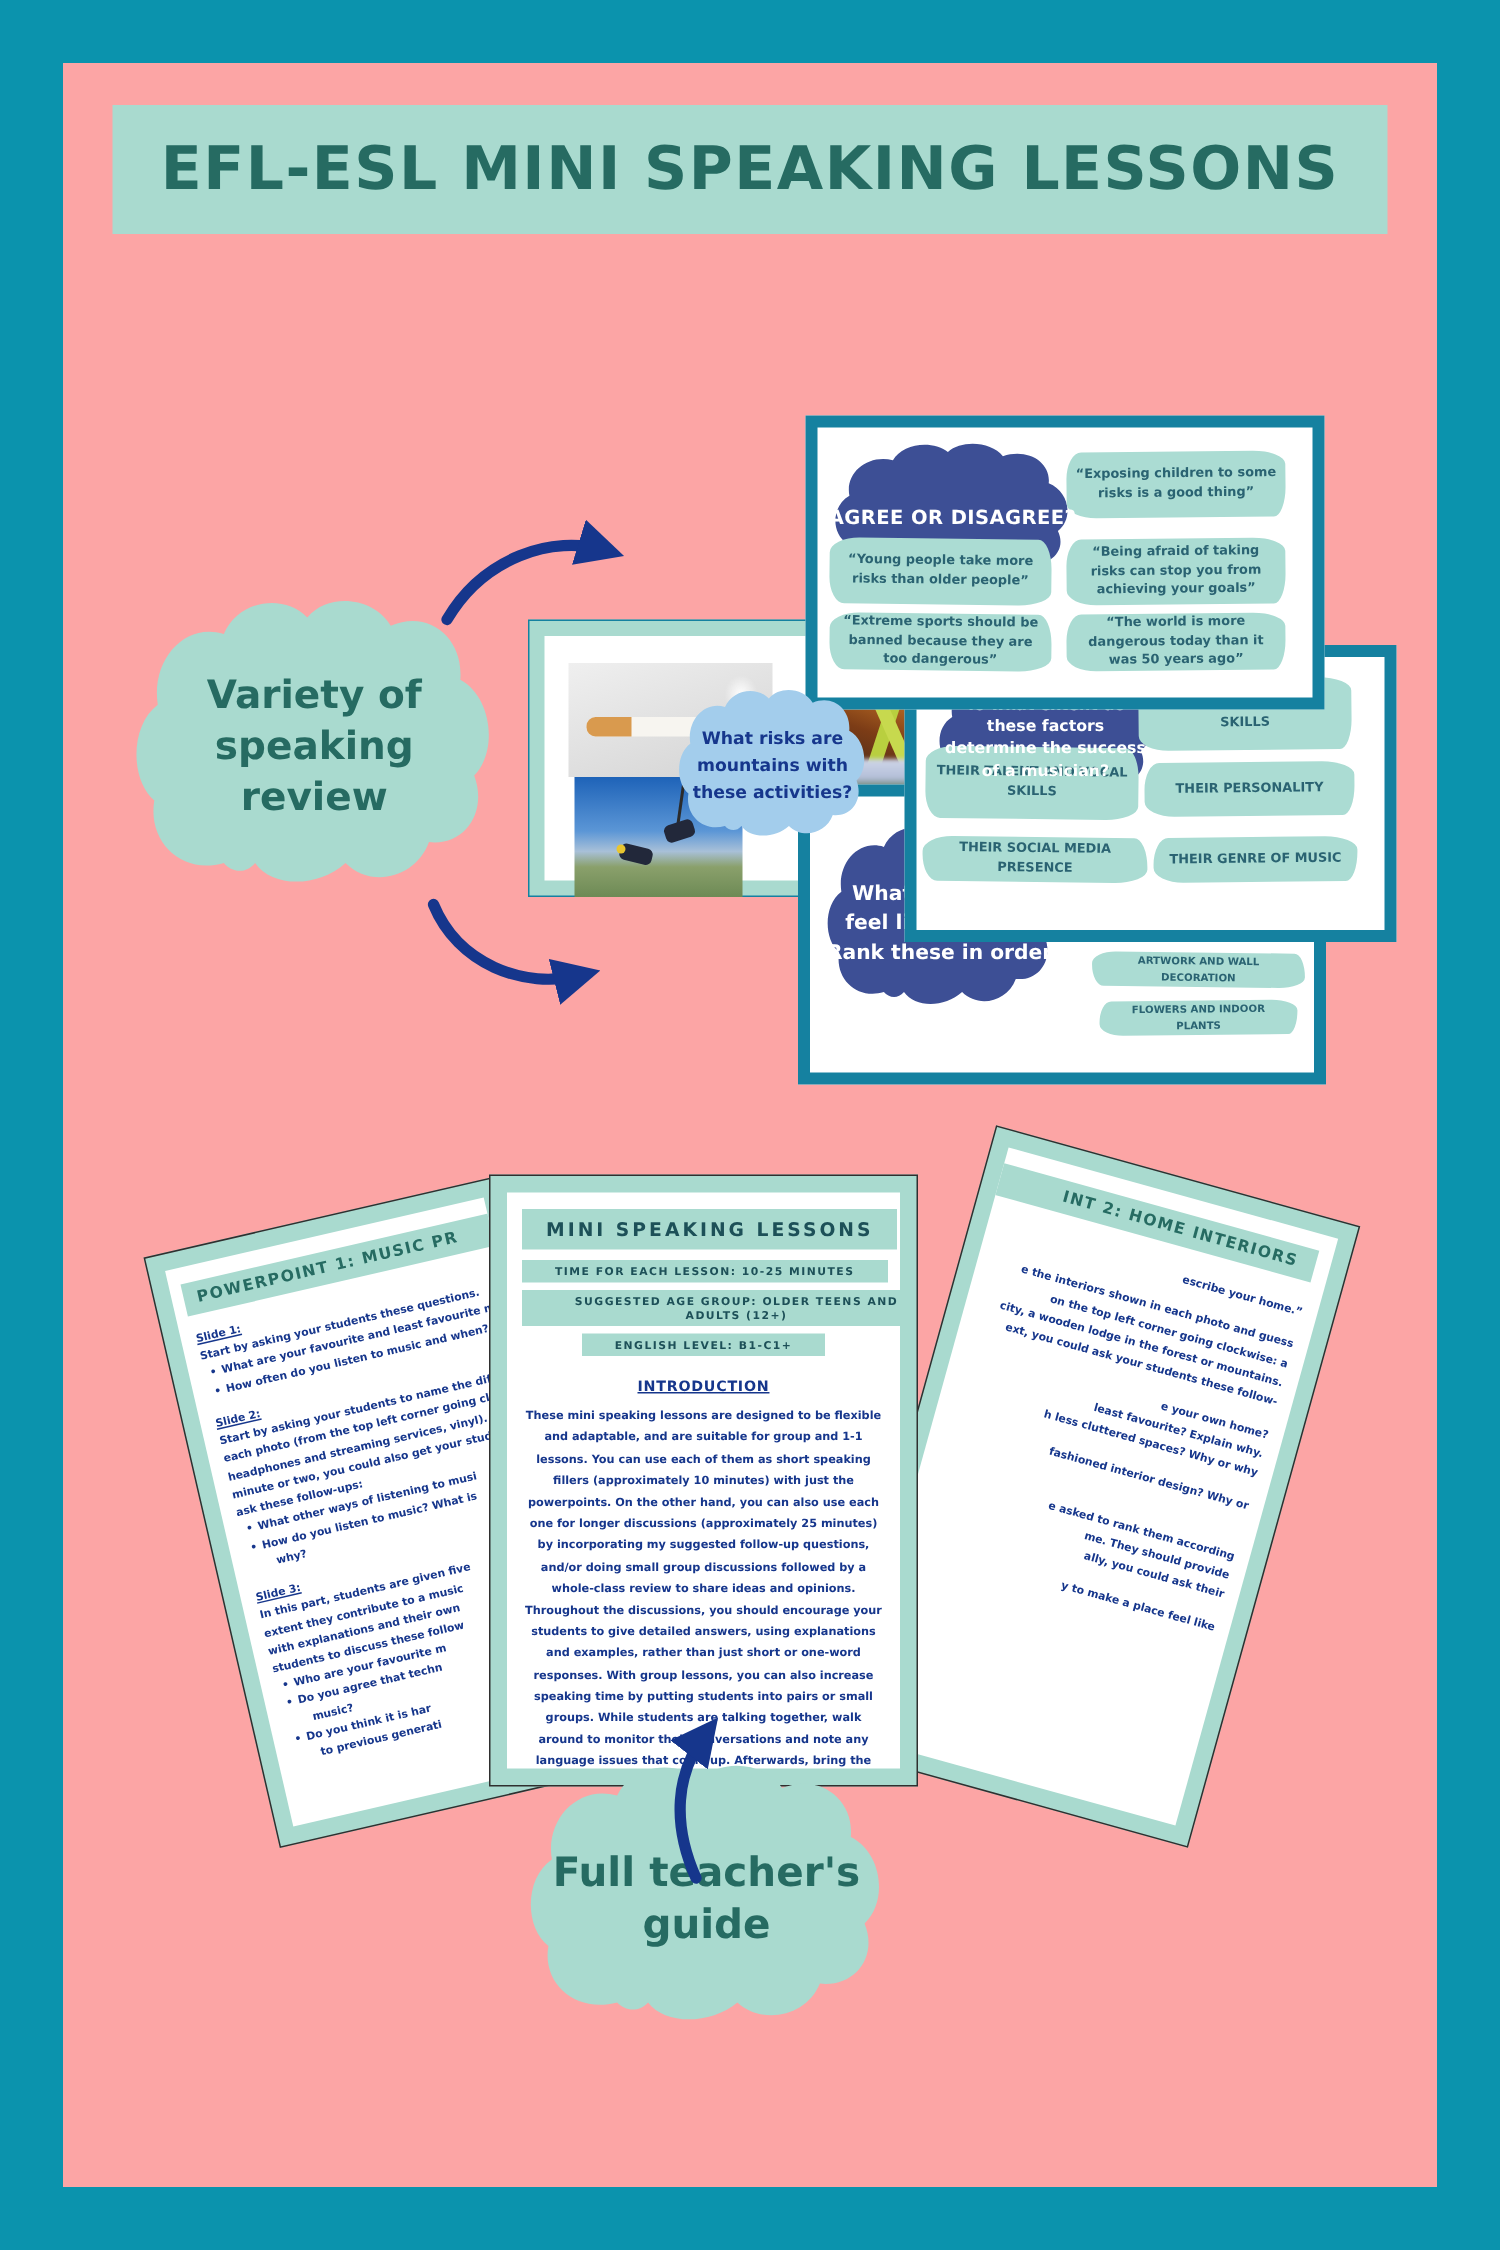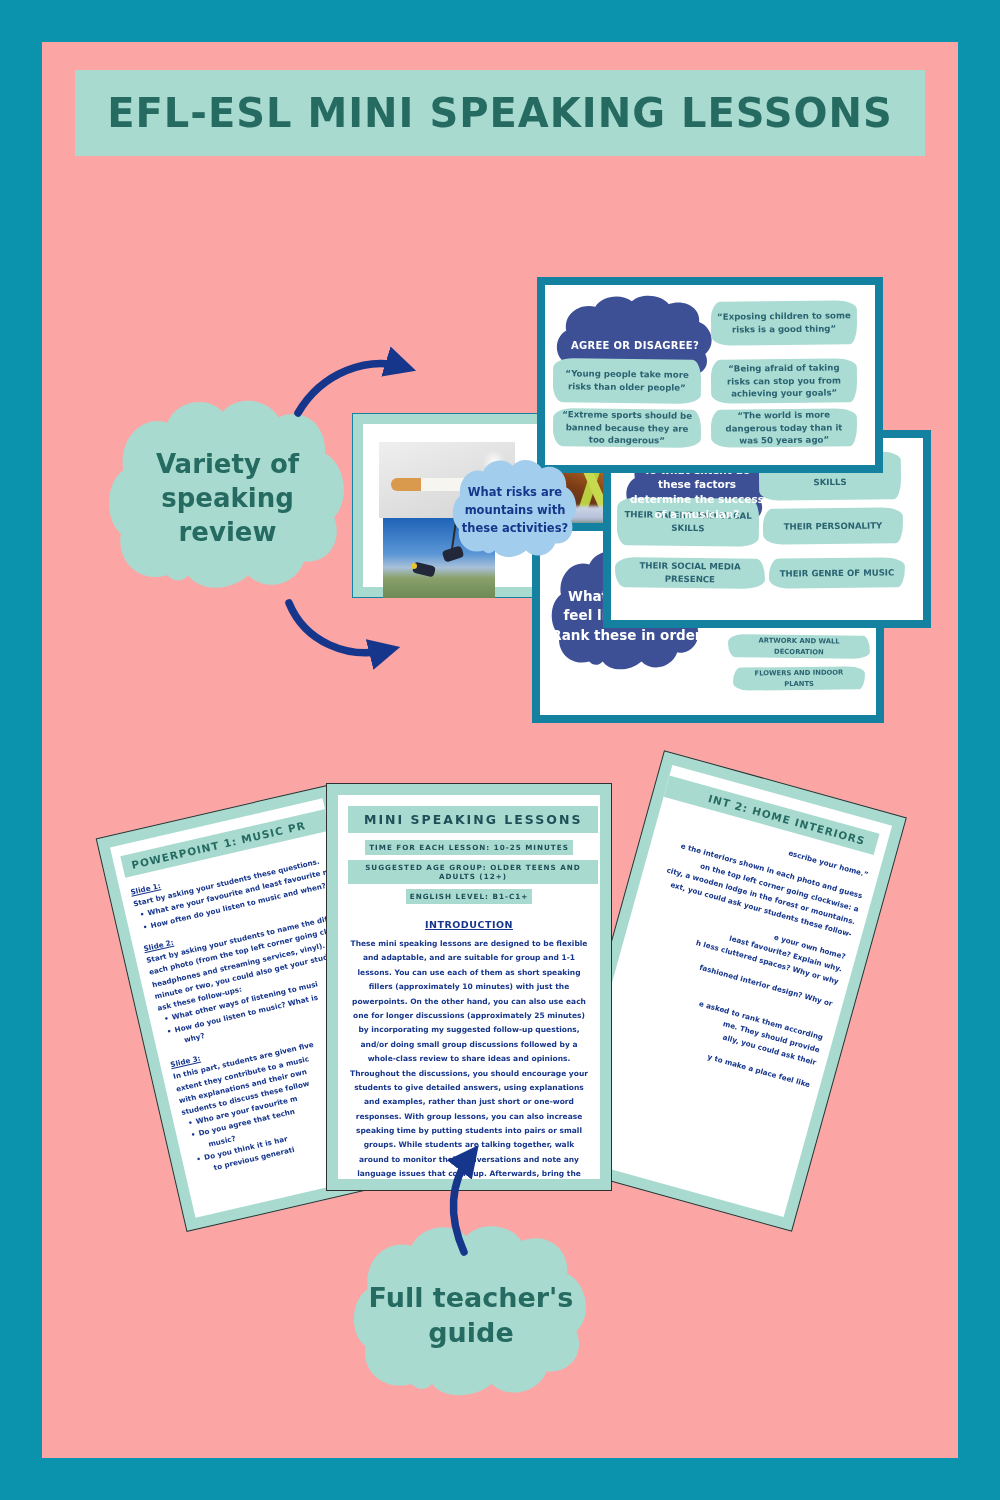--- a/index.html
+++ b/index.html
@@ -17,24 +17,24 @@
     display:flex;align-items:center;justify-content:center;z-index:5;}
   .banner h1{margin:0;font-size:40px;letter-spacing:1px;color:var(--darkTeal);font-weight:bold;white-space:nowrap;}
   .subtitle{position:absolute;left:0;right:0;top:180px;margin:0;text-align:center;
     font-size:30px;color:var(--navy);font-weight:bold;z-index:5;}
 
   
   .cloud{position:absolute;}
   .cloud-svg{position:absolute;inset:0;width:100%;height:100%;}
   .cloud-text{position:absolute;inset:0;display:flex;flex-direction:column;align-items:center;
     justify-content:center;text-align:center;font-weight:bold;z-index:2;}
-  .variety{left:100px;top:395px;width:255px;height:208px;z-index:4;}
+  .variety{left:82px;top:395px;width:255px;height:208px;z-index:4;}
   .variety .cloud-svg{fill:var(--mint);}
   .variety .cloud-text{color:var(--darkTeal);font-size:26px;line-height:1.3;}
-  .teacher{left:345px;top:1221px;width:252px;height:188px;z-index:2;}
+  .teacher{left:345px;top:1172px;width:252px;height:188px;z-index:2;}
   .teacher .cloud-svg{fill:var(--mint);}
   .teacher .cloud-text{color:var(--darkTeal);font-size:27px;line-height:1.3;}
   .risks-cloud{left:448px;top:457px;width:134px;height:108px;z-index:6;}
   .risks-cloud .cloud-svg{fill:var(--lightBlue);}
   .risks-cloud .cloud-text{color:var(--navy);font-size:11.5px;line-height:1.55;}
 
   
   .slide{position:absolute;background:#fff;border:8px solid var(--slideBorder);}
   .photo-slide{left:352px;top:413px;width:330px;height:183px;z-index:1;
     border:1px solid var(--slideBorder);background:var(--mint);}
@@ -78,21 +78,21 @@
   .factors .stroke{position:absolute;font-size:8.6px;}
   .factors .stroke:nth-of-type(1){left:148px;top:14px;width:142px;height:48px;}
   .factors .stroke:nth-of-type(2){left:6px;top:60px;width:142px;height:48px;}
   .factors .stroke:nth-of-type(3){left:152px;top:70px;width:140px;height:36px;}
   .factors .stroke:nth-of-type(4){left:4px;top:120px;width:150px;height:30px;}
   .factors .stroke:nth-of-type(5){left:158px;top:120px;width:136px;height:30px;}
 
   .agree-slide{left:537px;top:277px;width:330px;height:180px;z-index:4;}
   .agree-cloud{left:6px;top:8px;width:168px;height:104px;}
   .agree-cloud .cloud-svg{fill:var(--indigo);}
-  .agree-cloud .cloud-text{color:#fff;font-size:10px;white-space:nowrap;letter-spacing:0.3px;}
+  .agree-cloud .cloud-text{color:#fff;font-size:13px;white-space:nowrap;letter-spacing:0.3px;}
   .quotes .stroke{position:absolute;font-size:8.6px;}
   .quotes .stroke:nth-of-type(1){left:166px;top:16px;width:146px;height:44px;}
   .quotes .stroke:nth-of-type(2){left:8px;top:74px;width:148px;height:44px;}
   .quotes .stroke:nth-of-type(3){left:166px;top:74px;width:146px;height:44px;}
   .quotes .stroke:nth-of-type(4){left:8px;top:124px;width:148px;height:38px;}
   .quotes .stroke:nth-of-type(5){left:166px;top:124px;width:146px;height:38px;}
 
   .stroke{background:var(--mintStroke);color:var(--strokeText);font-weight:bold;
     display:flex;align-items:center;justify-content:center;text-align:center;
     border-radius:10px 22px 8px 20px / 18px 9px 20px 10px;transform:rotate(-0.6deg);
@@ -114,21 +114,21 @@
   .dline.heading{text-decoration:underline;margin-top:9px;}
   .dline.bullet{padding-left:12px;position:relative;}
   .dline.bullet::before{content:"•";position:absolute;left:4px;}
   .dline.cont{padding-left:19px;}
   .rline{font-size:7.2px;font-weight:bold;color:var(--navy);line-height:1.85;white-space:nowrap;text-align:right;}
   .rline.gap{margin-top:9px;}
   .rline.biggap{margin-top:22px;}
 
   .cbanner{margin:2px auto 7px;width:max-content;max-width:100%;padding:6px 16px;background:var(--mint);
     color:var(--bannerText);font-weight:bold;font-size:12.5px;letter-spacing:2px;text-align:center;}
-  .meta{margin:5px auto;width:max-content;max-width:100%;padding:3px 4px;background:var(--mint);
+  .meta{margin:5px auto;width:max-content;max-width:100%;padding:3px 22px;background:var(--mint);
     color:var(--bannerText);font-weight:bold;font-size:7.2px;letter-spacing:1px;text-align:center;}
   .cintro{text-align:center;color:var(--navy);font-weight:bold;font-size:9.5px;
     text-decoration:underline;margin:15px 0 7px;letter-spacing:0.5px;}
   .cbody{color:var(--navy);font-weight:bold;font-size:7.5px;line-height:1.92;text-align:center;}
 
   .arrows{position:absolute;inset:0;width:1000px;height:1500px;z-index:7;pointer-events:none;}
 </style>
 </head>
 <body>
 

